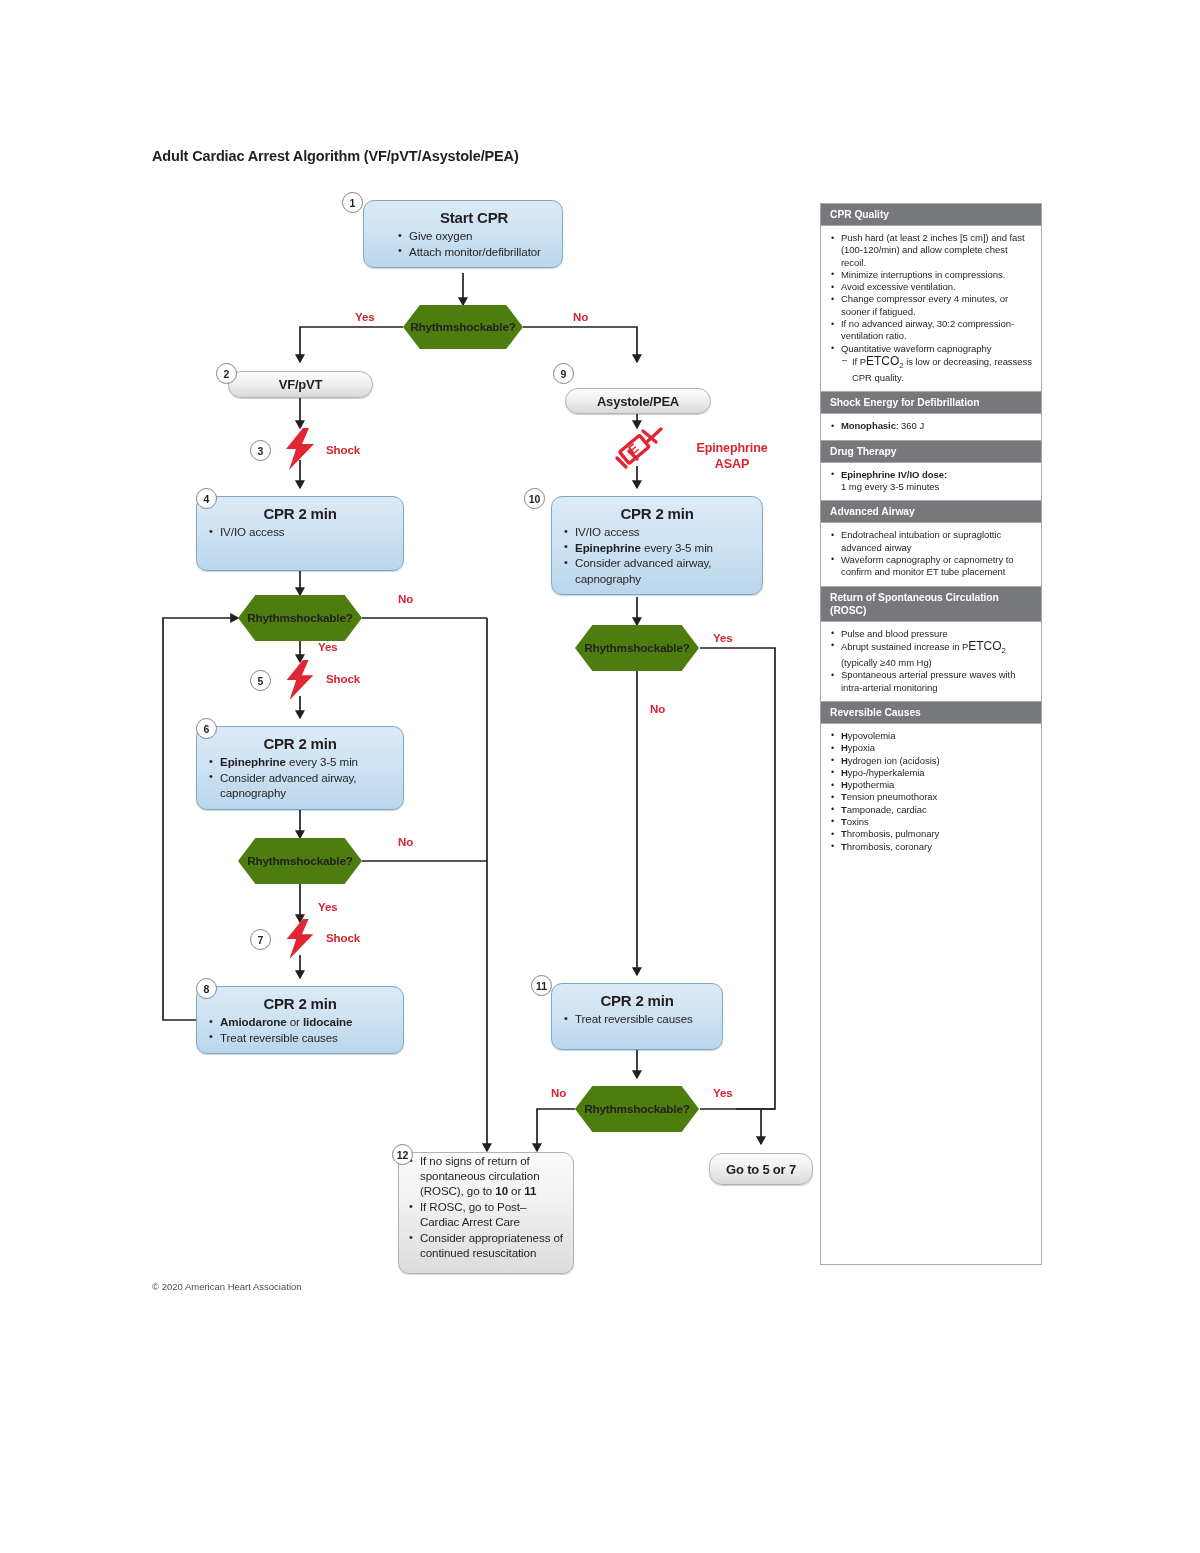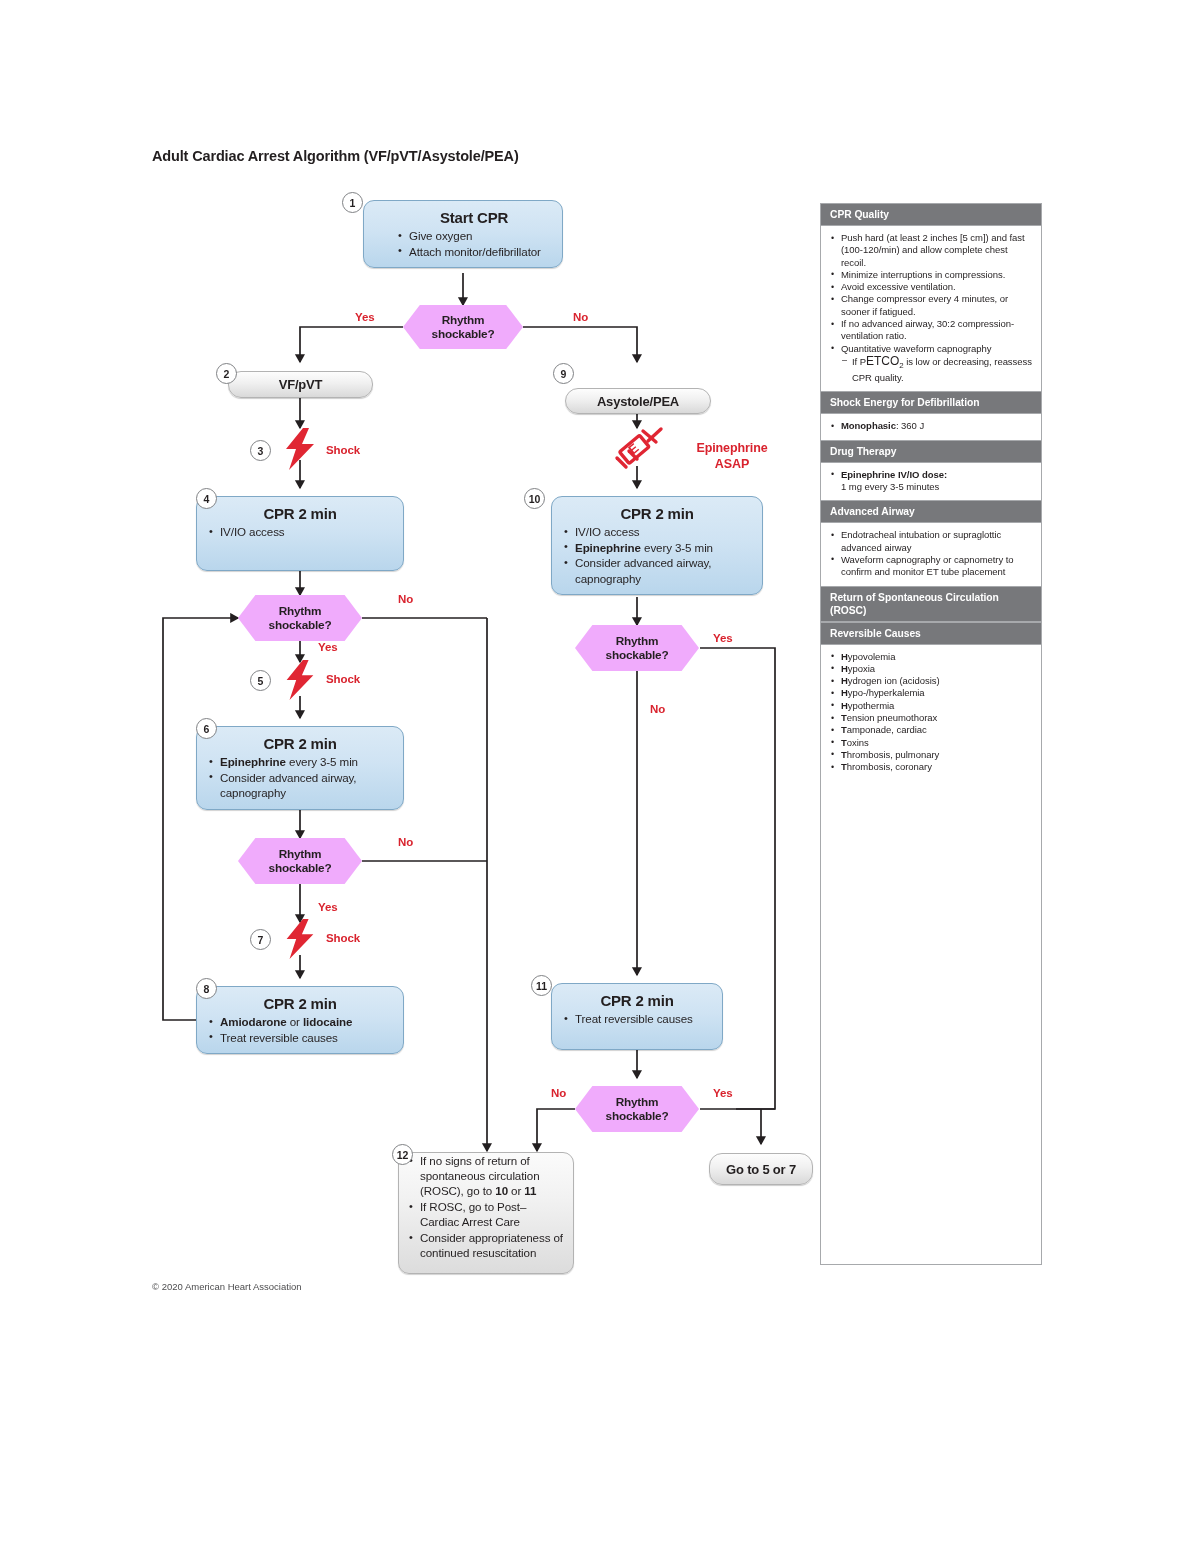--- a/index.html
+++ b/index.html
@@ -75,24 +75,24 @@
     position:absolute; width:21px; height:21px; border-radius:50%;
     background:#ffffff; border:1.3px solid #808285;
     display:flex; align-items:center; justify-content:center;
     font-size:10.5px; font-weight:bold; color:#231f20;
     z-index:6;
   }
 
   
   .hex {
     position:absolute;
-    background:#f0abfc;
+    background:#4d7c0f;
     -webkit-clip-path: polygon(14% 0%, 86% 0%, 100% 50%, 86% 100%, 14% 100%, 0% 50%);
     clip-path: polygon(14% 0%, 86% 0%, 100% 50%, 86% 100%, 14% 100%, 0% 50%);
-    display:flex; flex-direction:column; align-items:center; justify-content:center;
+    display:flex; flex-direction:row; align-items:center; justify-content:center;
   }
   .hex span {
     font-size:11.8px; font-weight:bold; line-height:14.5px;
     letter-spacing:-0.2px; color:#231f20;
   }
 
   
   .redlab {
     position:absolute; color:#d9232e; font-weight:bold;
     font-size:11.5px; letter-spacing:-0.1px; white-space:nowrap;
@@ -376,20 +376,27 @@
       <div class="sb-div"></div>
       <div class="sb-head">Advanced Airway</div>
       <div class="sb-body">
         <ul class="sblist">
           <li>Endotracheal intubation or supraglottic advanced airway</li>
           <li>Waveform capnography or capnometry to confirm and monitor ET tube placement</li>
         </ul>
       </div>
       <div class="sb-div"></div>
       <div class="sb-head">Return of Spontaneous Circulation (ROSC)</div>
+      <div class="sb-body">
+        <ul class="sblist">
+          <li>Pulse and blood pressure</li>
+          <li>Abrupt sustained increase in P<span class="smallcap">ETCO</span><sub>2</sub> (typically ≥40 mm Hg)</li>
+          <li>Spontaneous arterial pressure waves with intra-arterial monitoring</li>
+        </ul>
+      </div>
       <div class="sb-div"></div>
       <div class="sb-head">Reversible Causes</div>
       <div class="sb-body last">
         <ul class="sblist">
           <li><b>H</b>ypovolemia</li>
           <li><b>H</b>ypoxia</li>
           <li><b>H</b>ydrogen ion (acidosis)</li>
           <li><b>H</b>ypo-/hyperkalemia</li>
           <li><b>H</b>ypothermia</li>
           <li><b>T</b>ension pneumothorax</li>

